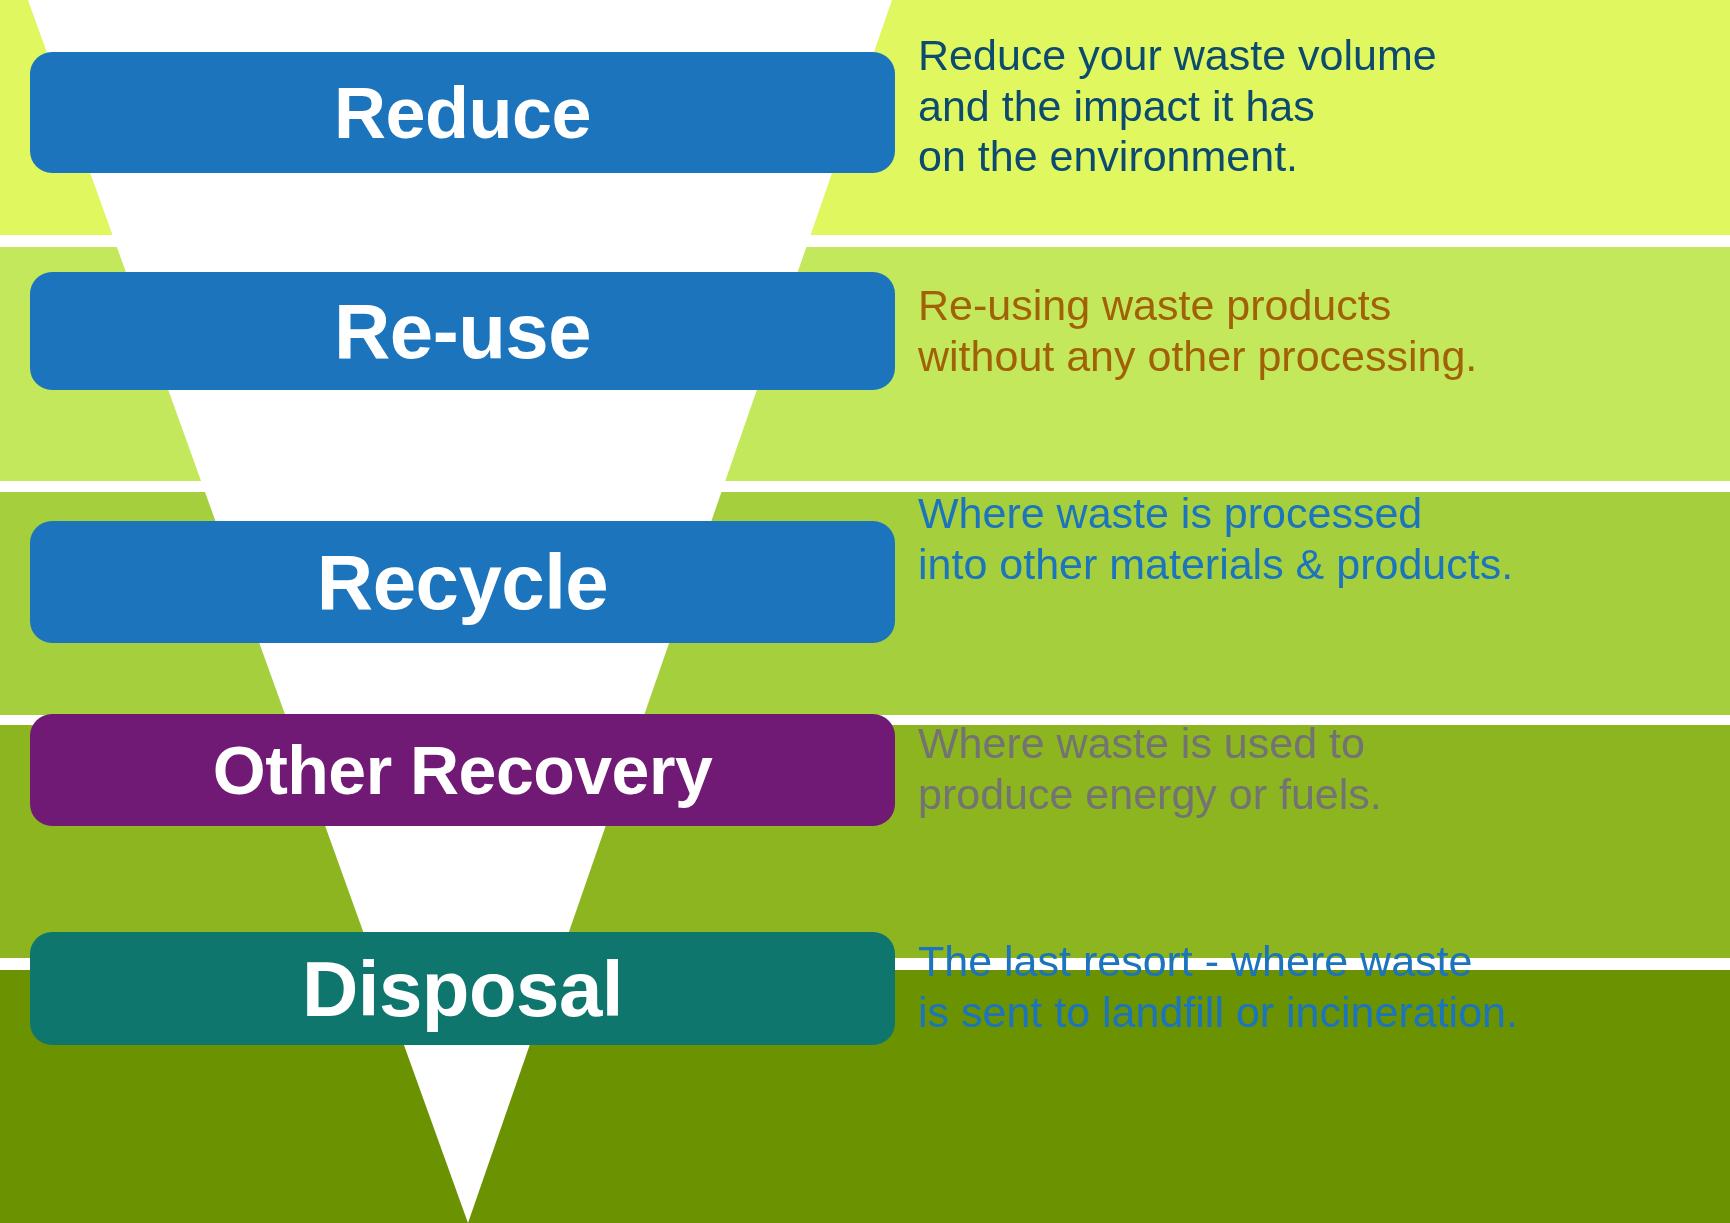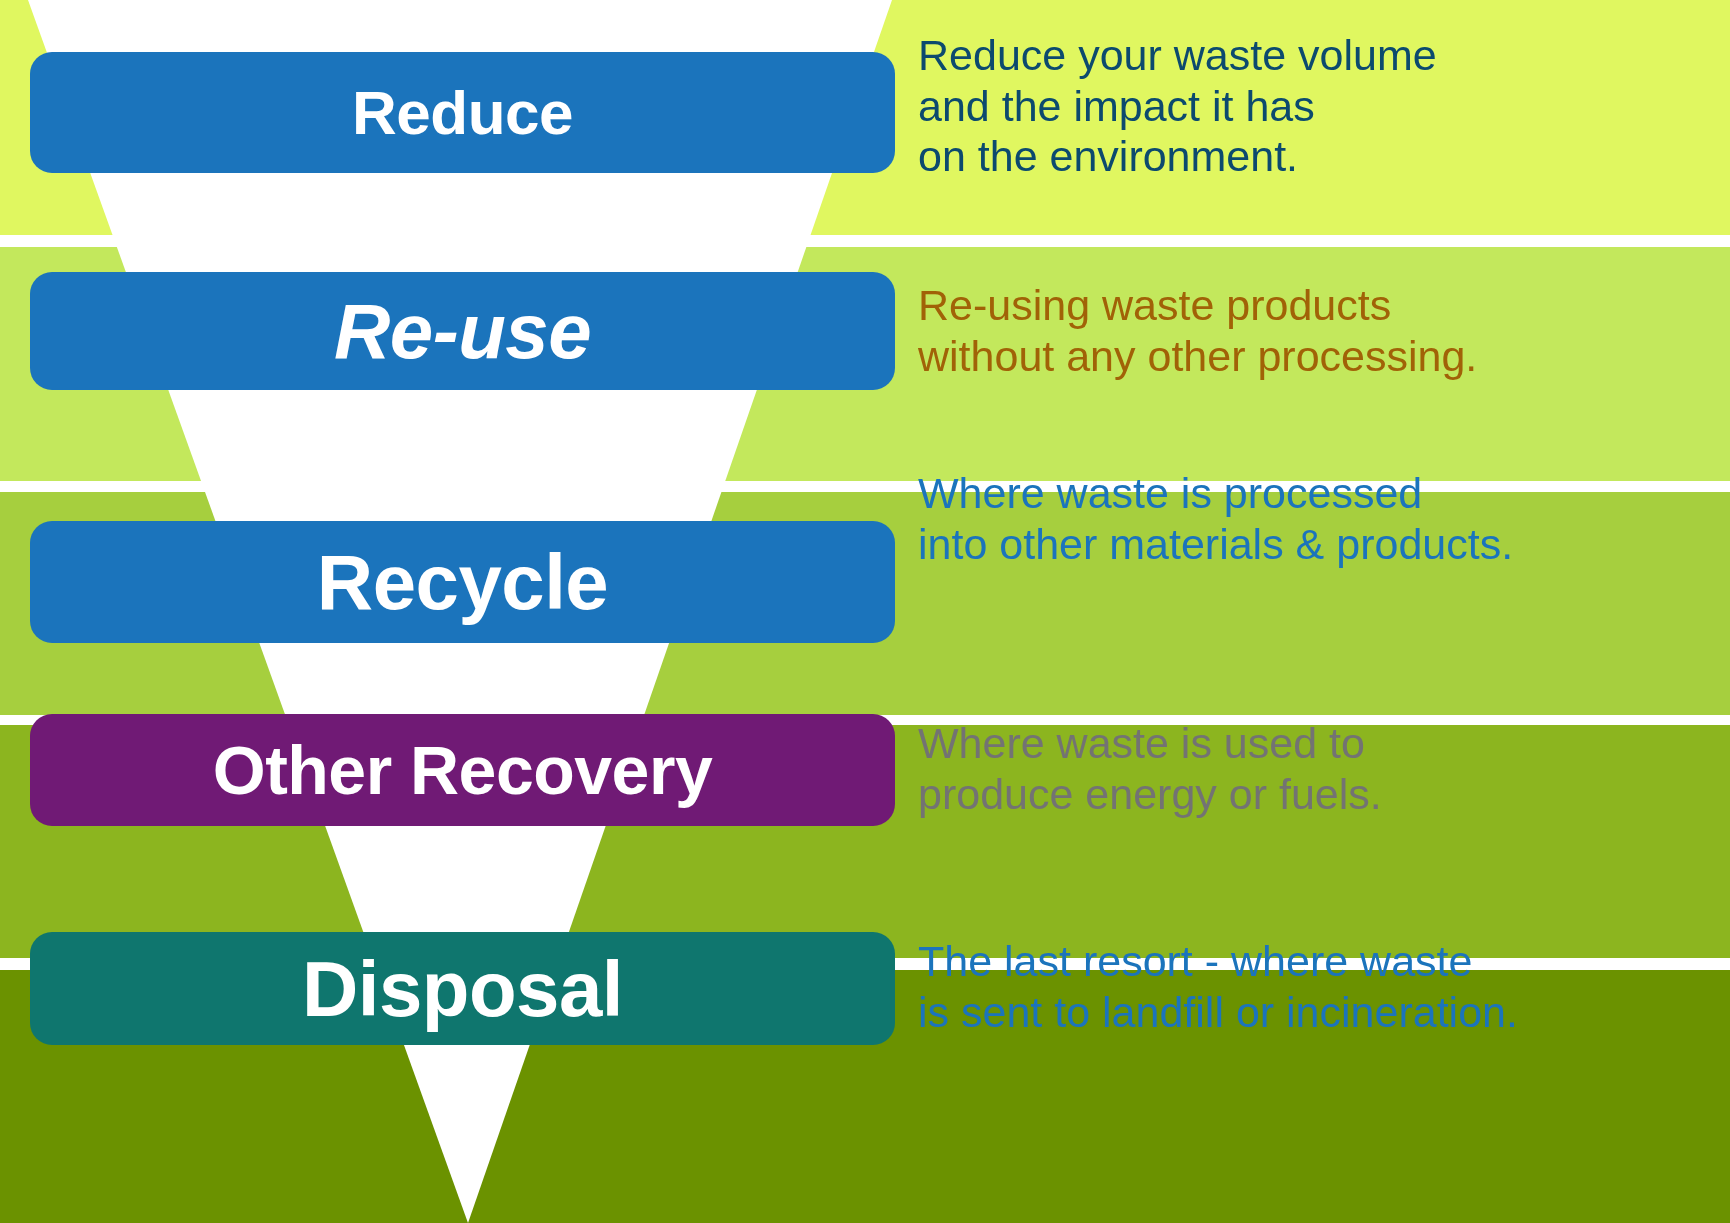--- a/index.html
+++ b/index.html
@@ -27,45 +27,45 @@
     display:flex;align-items:center;justify-content:center;
   }
   .bar-label{
     color:#ffffff;
     font-weight:bold;
     letter-spacing:-0.5px;
     white-space:nowrap;
     line-height:1;
   }
   #bar-0{top:52px;  width:865px;height:121px;}
-  #bar-1{top:272px; width:865px;height:118px;font-style:italic;}
+  #bar-1{top:272px; width:865px;height:118px;}
   #bar-2{top:492px; width:865px;height:122px;margin-top:29px;}
   #bar-3{top:714px; width:865px;height:112px;}
   #bar-4{top:932px; width:865px;height:113px;}
 
-  #bar-0 .bar-label{font-size:62px;}
+  #bar-0 .bar-label{font-size:72px;}
   #bar-1 .bar-label{font-size:78px;}
   #bar-2 .bar-label{font-size:78px;}
   #bar-3 .bar-label{font-size:68px;}
   #bar-4 .bar-label{font-size:78px;}
 
   
   .desc{
     position:absolute;
     left:918px;
     width:800px;
     color:#1b74bc;
     font-size:43px;
     line-height:1.18;
     white-space:pre-line;
     font-weight:normal;
   }
   #desc-0{top:30px;}
   #desc-1{top:280px;}
-  #desc-2{top:468px;}
+  #desc-2{top:488px;}
   #desc-3{top:718px;}
   #desc-4{top:936px;}
 </style>
 </head>
 <body>
 
 <div id="stage">
 
   <div class="band" id="band-0" style="background: rgb(224, 247, 96);"></div>
   <div class="band" id="band-1" style="background: rgb(195, 232, 92);"></div>

